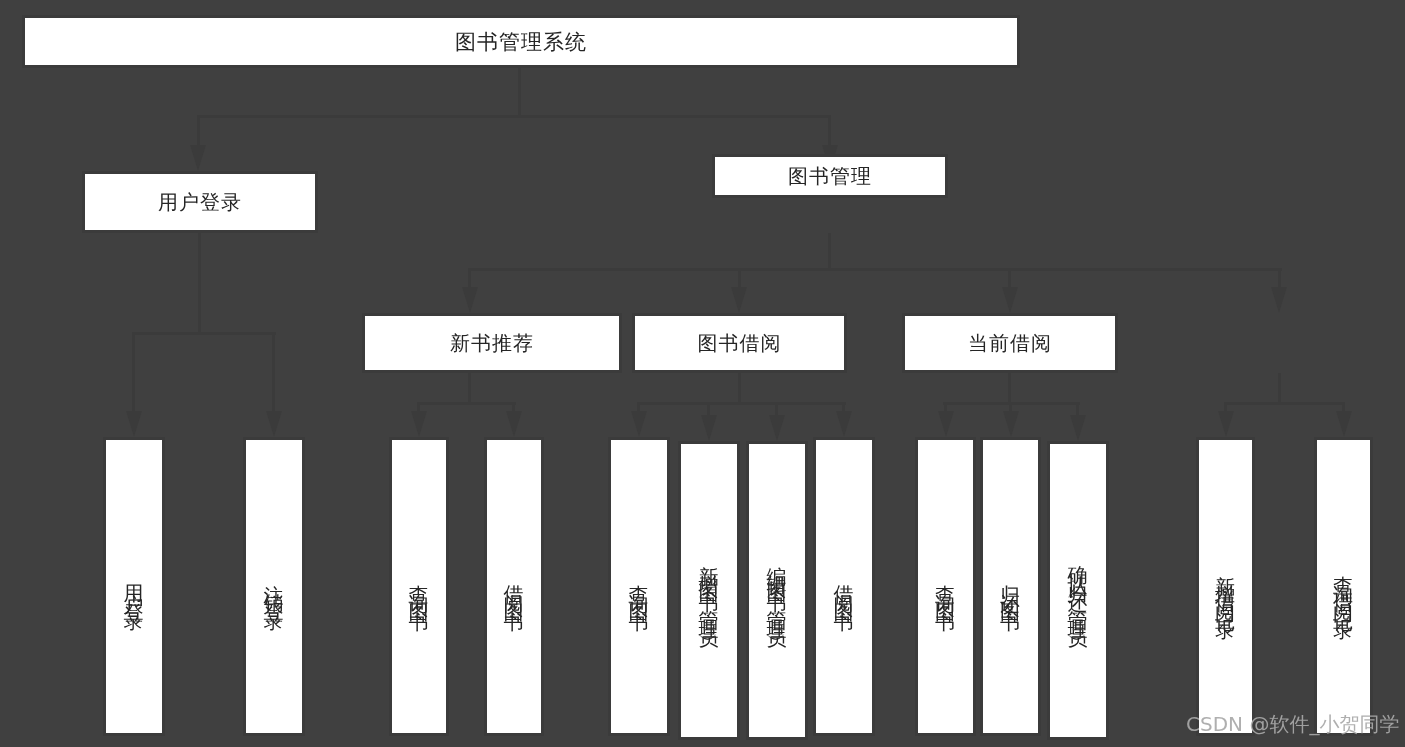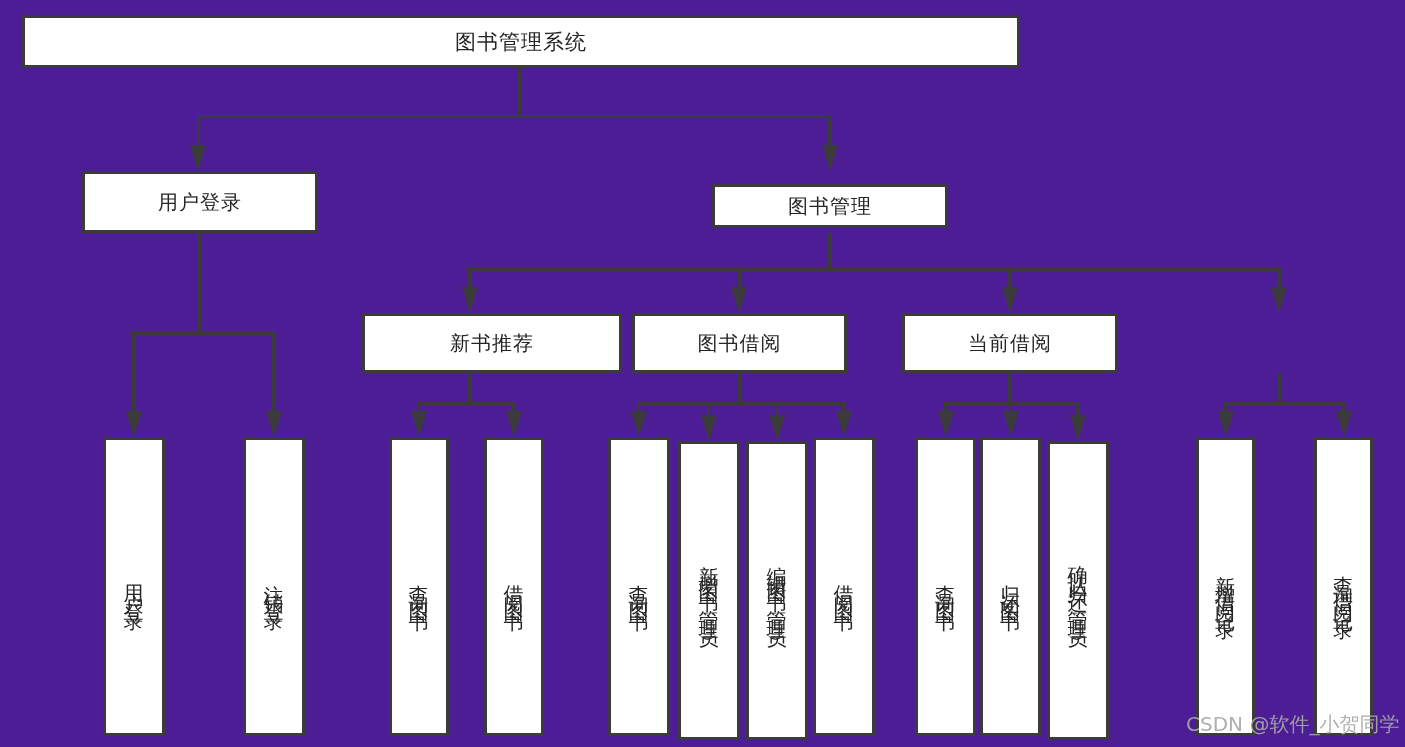--- a/index.html
+++ b/index.html
@@ -1,19 +1,19 @@
 <!DOCTYPE html>
 <html><head>
 <meta charset="utf-8">
 <style>
   html,body{margin:0;padding:0;background:#ffffff;}
   #canvas{
     position:relative;
     width:1405px;height:747px;
-    background:#4c1d95;
+    background:#404040;
     font-family:"DejaVu Sans","Liberation Sans",sans-serif;
     overflow:hidden;
   }
   .box{
     position:absolute;
     box-sizing:border-box;
     border:3px solid #3b3b3b;
     background:#ffffff;
     display:flex;align-items:center;justify-content:center;
     font-size:20px;color:#252525;letter-spacing:1px;
@@ -63,21 +63,21 @@
   <div class="box title" style="left:22px;top:15px;width:998px;height:53px">图书管理系统</div>
 
   <div class="vl" style="left:518px;top:67px;height:51px"></div>
   <div class="hl" style="left:197px;top:115px;width:634px"></div>
   <div class="vl" style="left:197px;top:115px;height:32px"></div>
   <div class="ah" style="left:190px;top:145px"></div>
   <div class="vl" style="left:828px;top:115px;height:32px"></div>
   <div class="ah" style="left:822px;top:145px"></div>
 
   <div class="box" style="left:82px;top:171px;width:236px;height:62px">用户登录</div>
-  <div class="box" style="left:712px;top:184px;width:236px;height:44px">图书管理</div>
+  <div class="box" style="left:712px;top:154px;width:236px;height:44px">图书管理</div>
 
   <div class="vl" style="left:198px;top:233px;height:102px"></div>
   <div class="hl" style="left:132px;top:332px;width:144px"></div>
   <div class="vl" style="left:132px;top:332px;height:82px"></div>
   <div class="ah" style="left:126px;top:411px"></div>
   <div class="vl" style="left:272px;top:332px;height:82px"></div>
   <div class="ah" style="left:266px;top:411px"></div>
 
   <div class="vl" style="left:828px;top:233px;height:38px"></div>
   <div class="hl" style="left:468px;top:268px;width:814px"></div>

